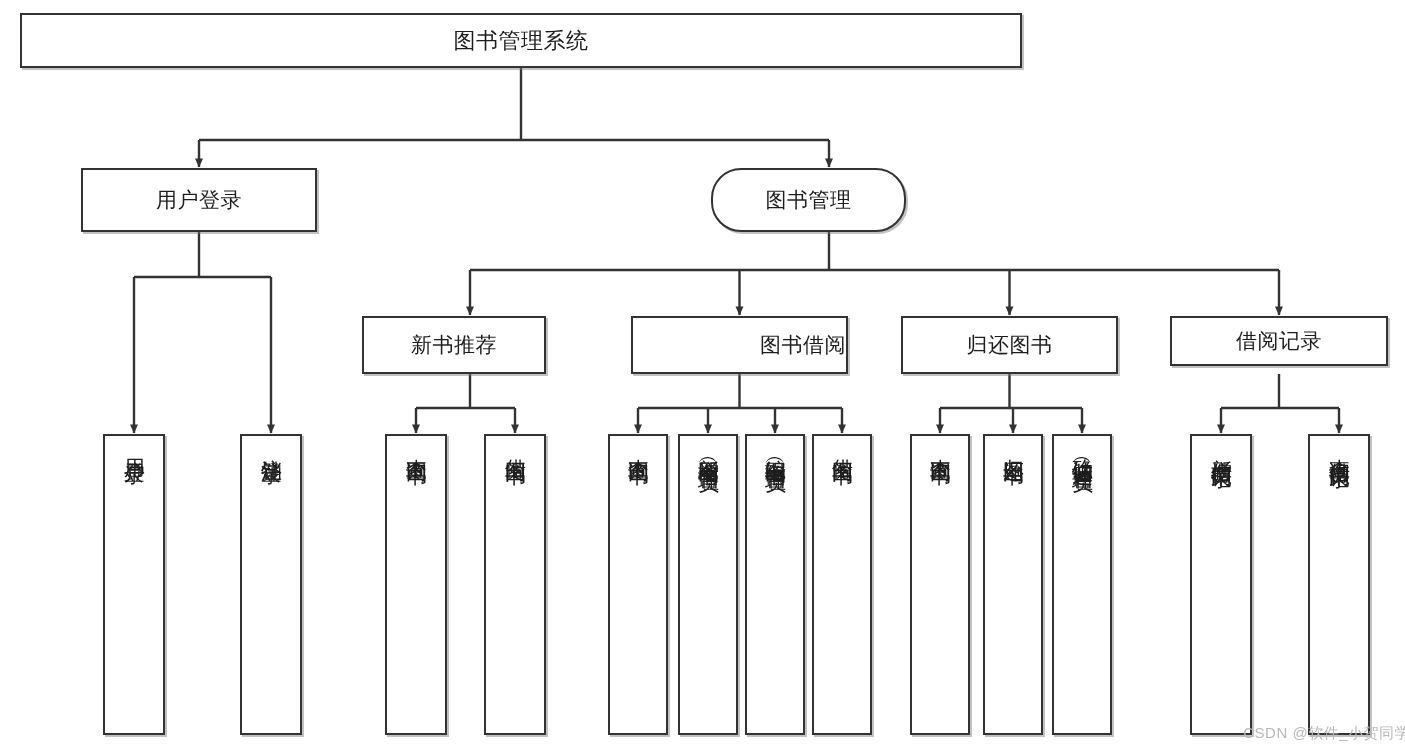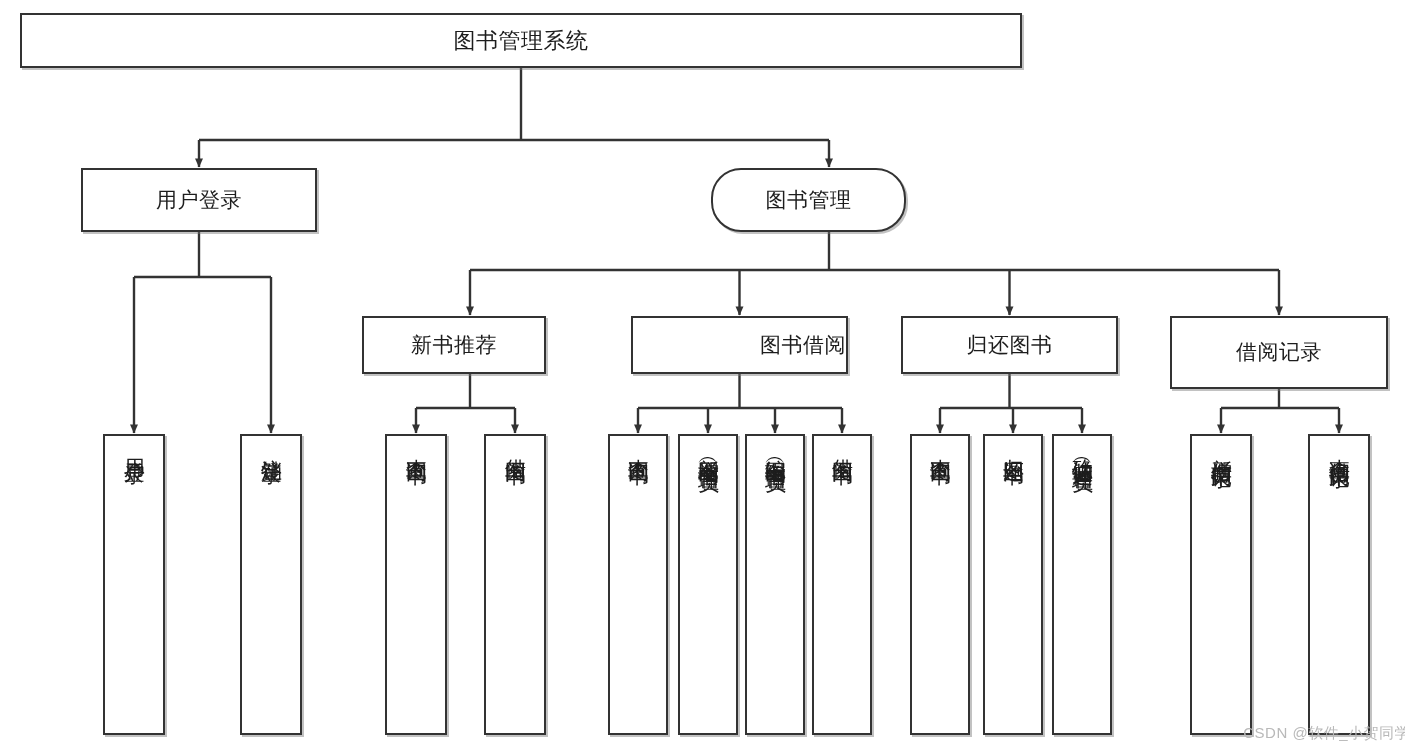--- a/index.html
+++ b/index.html
@@ -133,21 +133,21 @@
       </div>
       <div class="node" id="node-newbook" style="left: 362px; top: 316px; width: 184px; height: 58px;">
         <span class="label">新书推荐</span>
       </div>
       <div class="node" id="node-borrow" style="left: 631px; top: 316px; width: 217px; height: 58px; justify-content: flex-end;">
         <span class="label">图书借阅</span>
       </div>
       <div class="node" id="node-current" style="left: 901px; top: 316px; width: 217px; height: 58px;">
         <span class="label">归还图书</span>
       </div>
-      <div class="node" id="node-records" style="left: 1170px; top: 316px; width: 218px; height: 73px;">
+      <div class="node" id="node-records" style="left: 1170px; top: 316px; width: 218px; height: 50px;">
         <span class="label">借阅记录</span>
       </div>
       <div class="node vertical" id="node-leaf-login-1" style="left: 103px; top: 434px; width: 62px; height: 301px;">
         <span class="label">用户登录</span>
       </div>
       <div class="node vertical" id="node-leaf-login-2" style="left: 240px; top: 434px; width: 62px; height: 301px;">
         <span class="label">注销登录</span>
       </div>
       <div class="node vertical" id="node-leaf-new-1" style="left: 385px; top: 434px; width: 62px; height: 301px;">
         <span class="label">查询图书</span>

